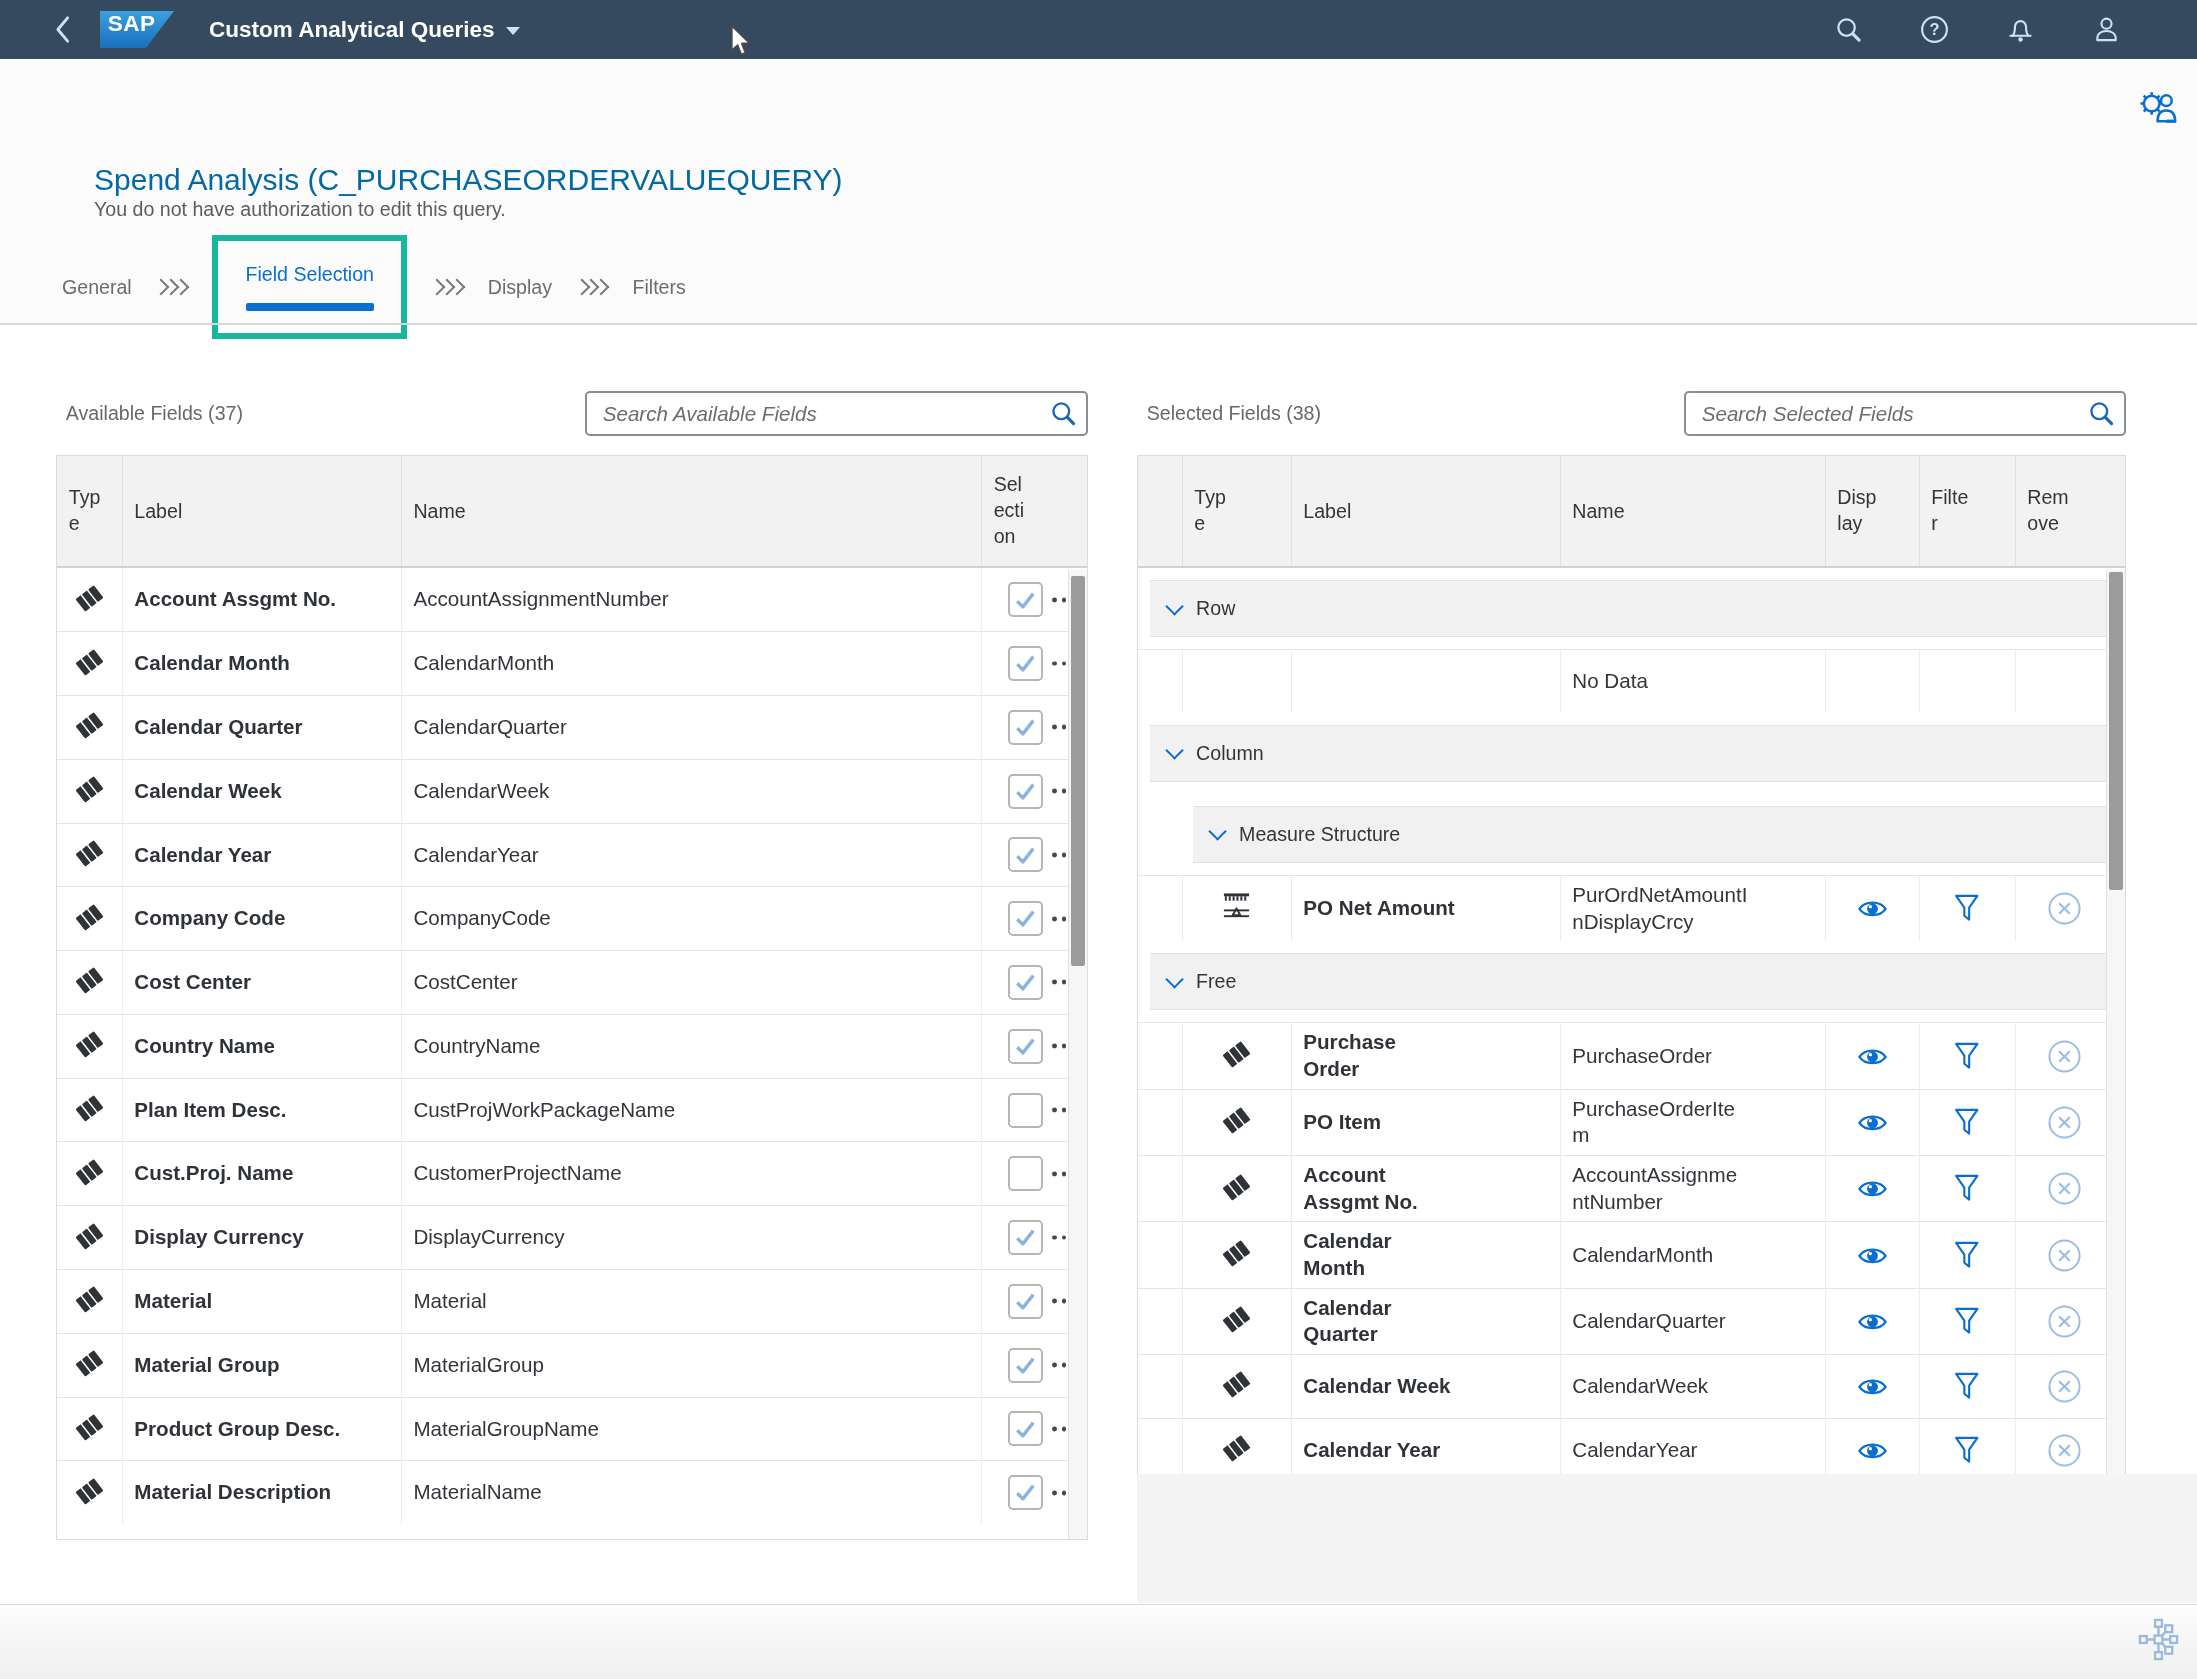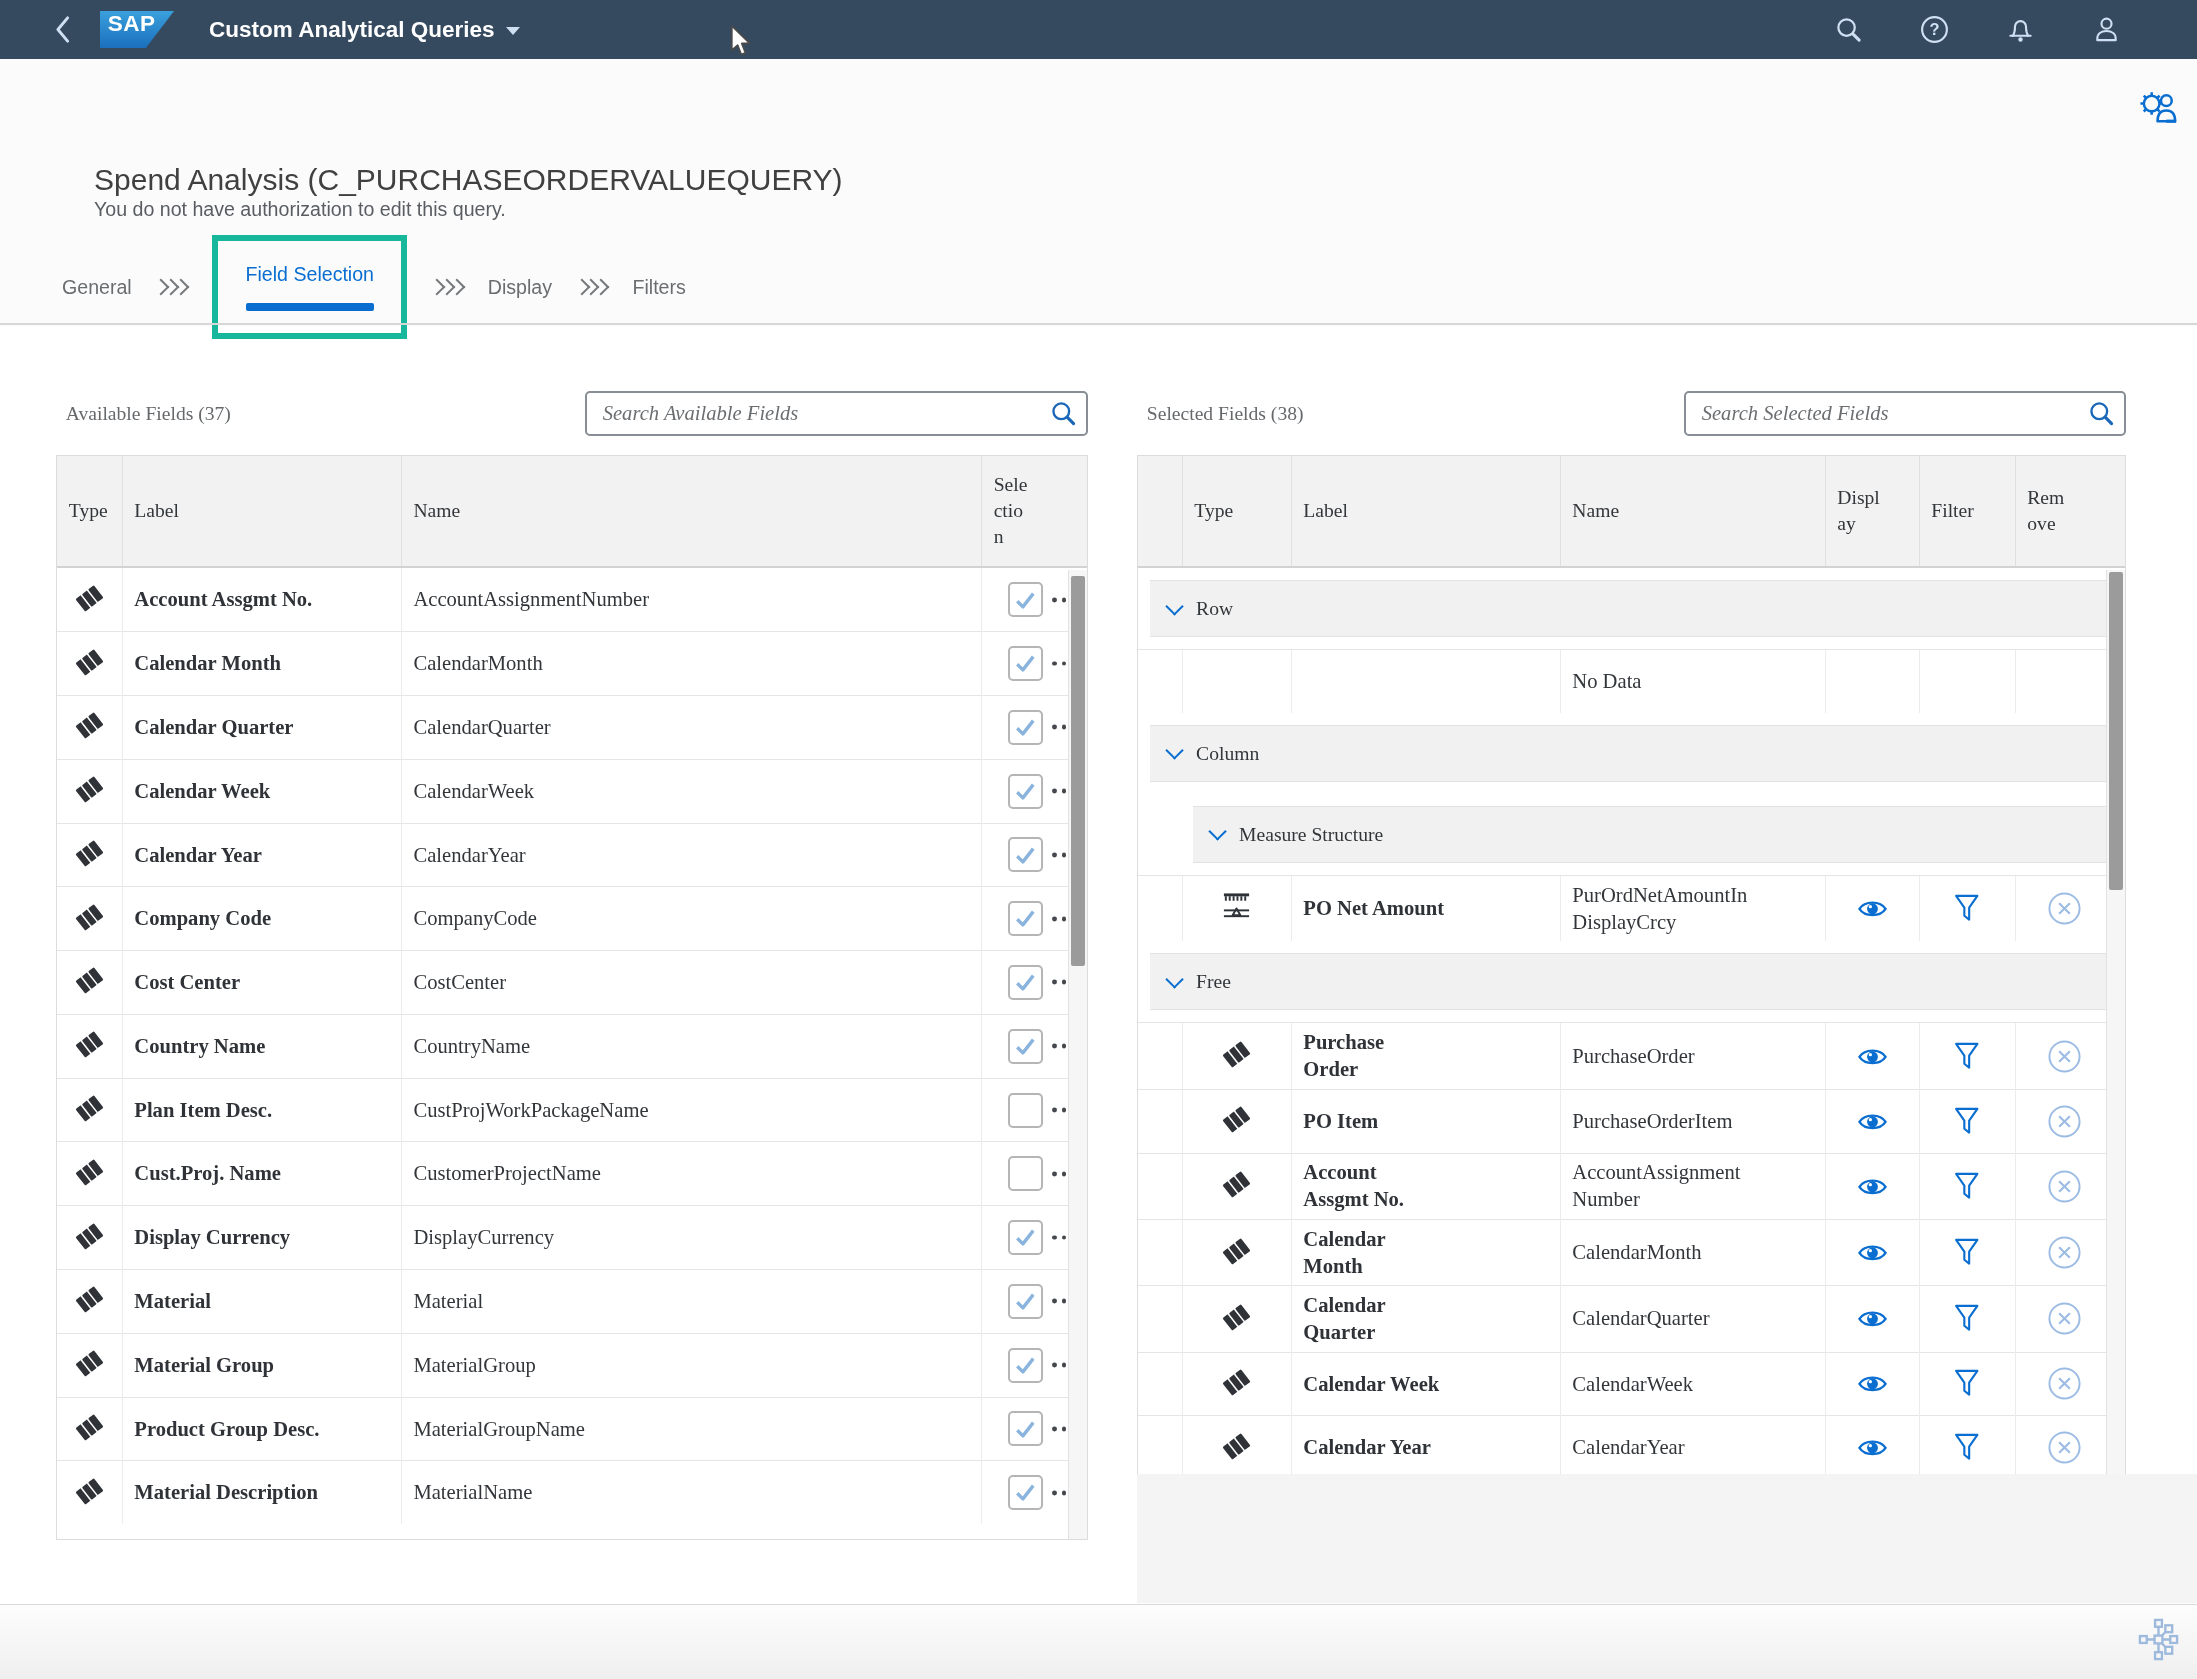--- a/index.html
+++ b/index.html
@@ -15,33 +15,33 @@
   .sap-logo{width:74px;height:37px;background:linear-gradient(180deg,#3aa0dc,#1b6fbd);
     clip-path:polygon(0 0,100% 0,62% 100%,0 100%);display:flex;align-items:flex-start;
     box-sizing:border-box;padding-left:7.8px;color:#fff;font-weight:800;font-size:22.5px;letter-spacing:0.5px;}
   .shell-title{margin-left:35px;color:#fff;font-size:22.5px;font-weight:700;display:flex;align-items:center;gap:11.8px;cursor:pointer;}
   .caret-down{width:0;height:0;border-left:7.8px solid transparent;border-right:7.8px solid transparent;border-top:8.8px solid #cfe0f2;margin-top:2.9px;}
   .shell-icons{margin-left:auto;display:flex;align-items:center;gap:57px;}
   .shell-icons .sic{cursor:pointer;display:flex;}
   
   .top-bg{position:absolute;left:0;top:59px;width:2197px;height:267px;background:#fbfbfc;}
   .gear-user{position:absolute;right:13.7px;top:84px;cursor:pointer;}
-  .page-title{position:absolute;left:94px;top:143px;font-size:30px;color:#404040;font-weight:400;}
+  .page-title{position:absolute;left:94px;top:143px;font-size:30px;color:#0369a1;font-weight:400;}
   .page-sub{position:absolute;left:94px;top:198px;font-size:19.6px;color:#595d62;}
   .tabs{position:absolute;left:62px;top:235px;height:104px;display:flex;align-items:center;}
   .tab{font-size:19.6px;color:#6a6d70;cursor:pointer;white-space:nowrap;}
   .tab.active{color:#0a6ed1;}
   .sep{display:flex;align-items:center;margin:0 25.5px;}
   .chevR{width:9.8px;height:9.8px;border-top:2.7px solid #75787b;border-right:2.7px solid #75787b;transform:rotate(45deg);margin-left:-2px;}
   .green-box{align-self:stretch;display:flex;flex-direction:column;justify-content:center;
     border:6.9px solid #16b79b;padding:0 27.4px;box-sizing:border-box;}
   .tab-underline{height:7.8px;background:#0a6ed1;border-radius:2px;margin-top:17.6px;width:100%;}
   .tabs-divider{position:absolute;left:0;top:323px;width:2197px;height:2px;background:#d7d7d7;}
   
-  .panel{position:absolute;top:384px;font-family:Liberation Serif, serif;}
+  .panel{position:absolute;top:384px;}
   .panel-left{left:56px;width:1032px;}
   .panel-right{left:1137px;width:989px;}
   .ptoolbar{height:59px;display:flex;align-items:center;justify-content:space-between;padding-left:9.8px;box-sizing:border-box;}
   .ptitle{font-size:19.6px;color:#66696c;}
   .searchbox{height:45px;border:2px solid #878e95;border-radius:4.9px;background:#fff;
     display:flex;align-items:center;box-sizing:border-box;padding:0 9.8px 0 13.7px;gap:7.8px;}
   .sb-left{width:503px;}  .sb-right{width:442px;gap:48px;}
   .searchbox input{border:none;outline:none;flex:1;font-size:20.6px;font-style:italic;color:#595c5f;background:transparent;font-family:inherit;min-width:0;}
   .searchbox input::placeholder{color:#6b6e71;font-style:italic;opacity:1;}
   .sb-btn{background:none;border:none;padding:0;display:flex;cursor:pointer;}

